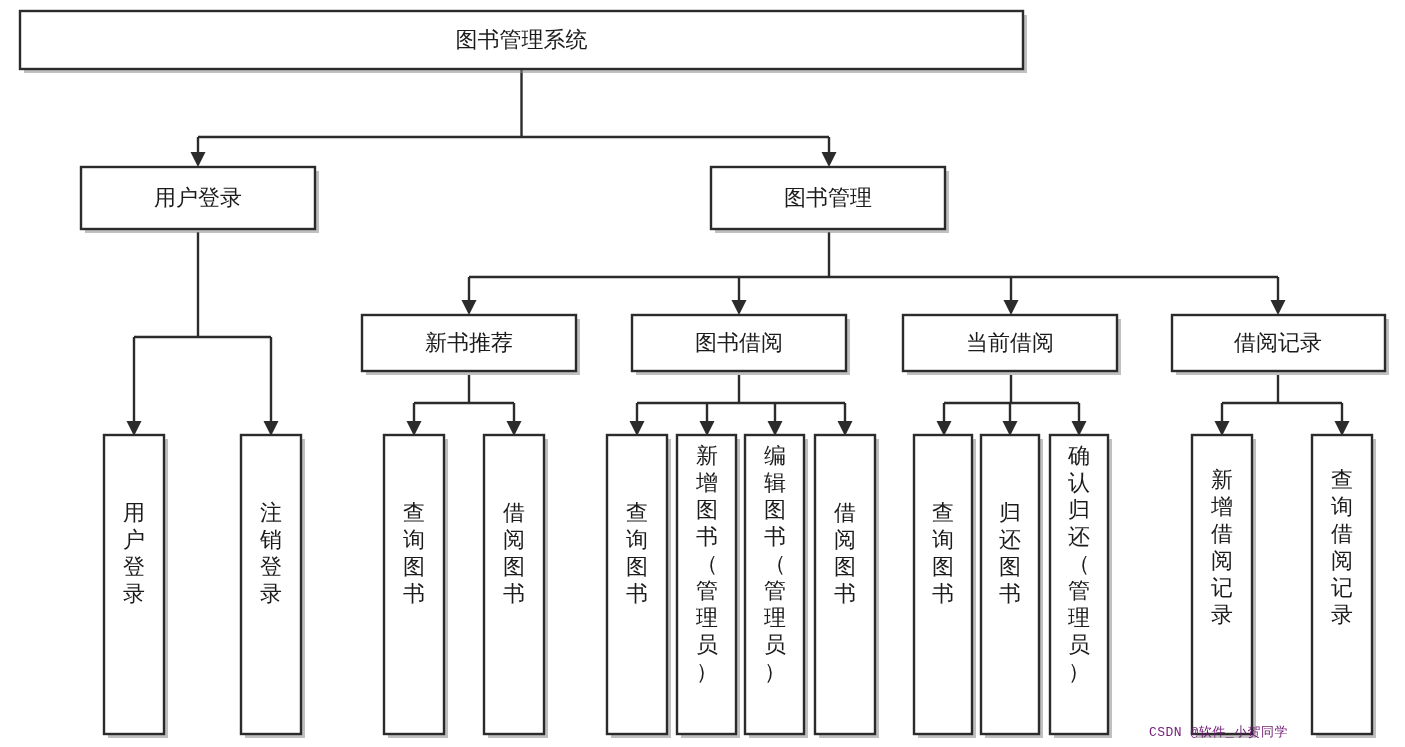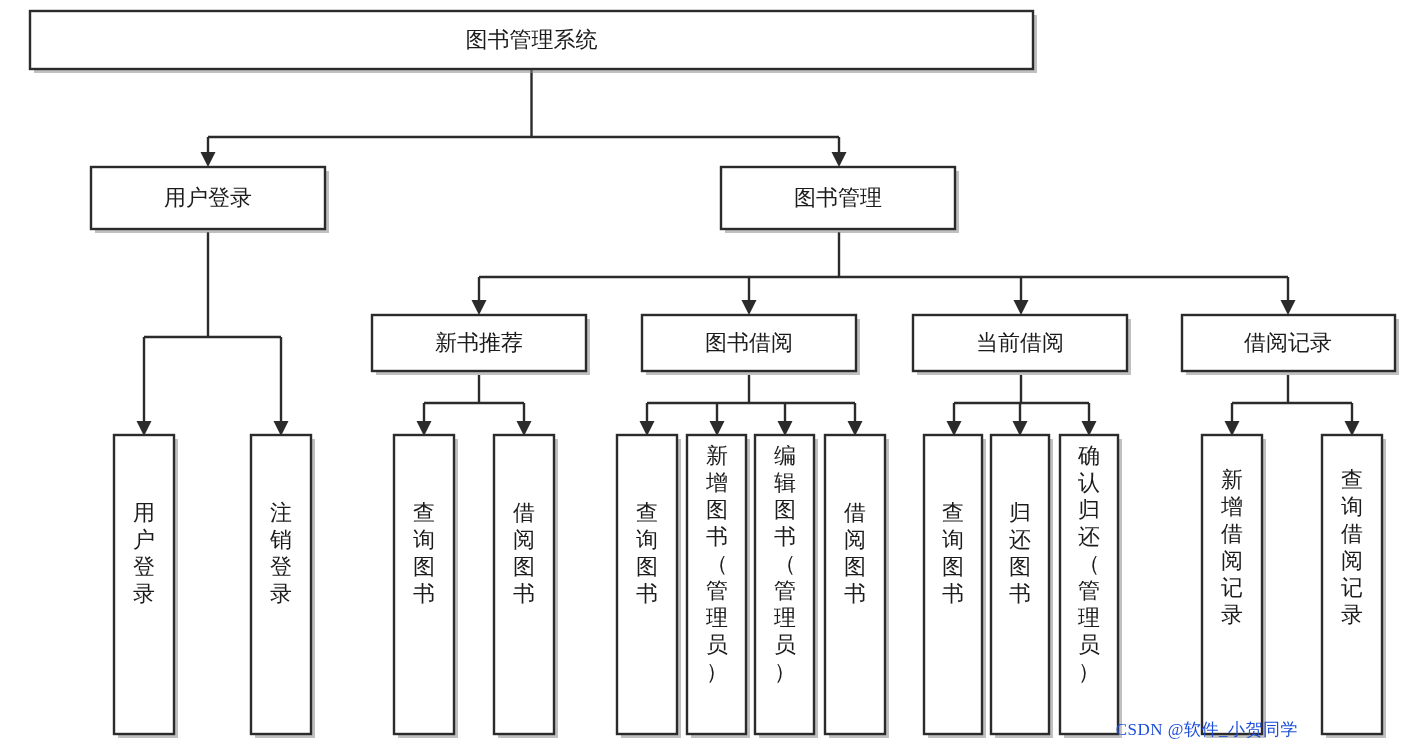--- a/index.html
+++ b/index.html
@@ -9,21 +9,21 @@
   }
   body {
     width: 1405px;
     height: 747px;
     font-family: "Liberation Sans", "DejaVu Sans", sans-serif;
     overflow: hidden;
     position: relative;
   }
   #diagram-root {
     position: absolute;
-    left: 10px;
+    left: 0;
     top: 0;
     width: 1304px;
     height: 747px;
   }
   svg.flow {
     display: block;
     width: 1405px;
     height: 747px;
   }
   .node-rect {
@@ -55,23 +55,23 @@
   .node-label-v {
     font-family: "Liberation Sans", "DejaVu Sans", sans-serif;
     font-size: 22px;
     fill: #1b1b1b;
     text-anchor: middle;
   }
   .watermark {
     position: absolute;
     right: 16px;
     bottom: 6px;
-    font-family: Liberation Serif, serif;
-    font-size: 17px;
-    color: #1d4ed8;
+    font-family: Liberation Mono, monospace;
+    font-size: 13px;
+    color: #701a75;
     letter-spacing: 0.5px;
     white-space: nowrap;
     user-select: none;
   }
 </style>
 </head>
 <body>
 
 <div id="diagram-root">
   <svg class="flow" viewBox="0 0 1405 747" xmlns="http://www.w3.org/2000/svg">

